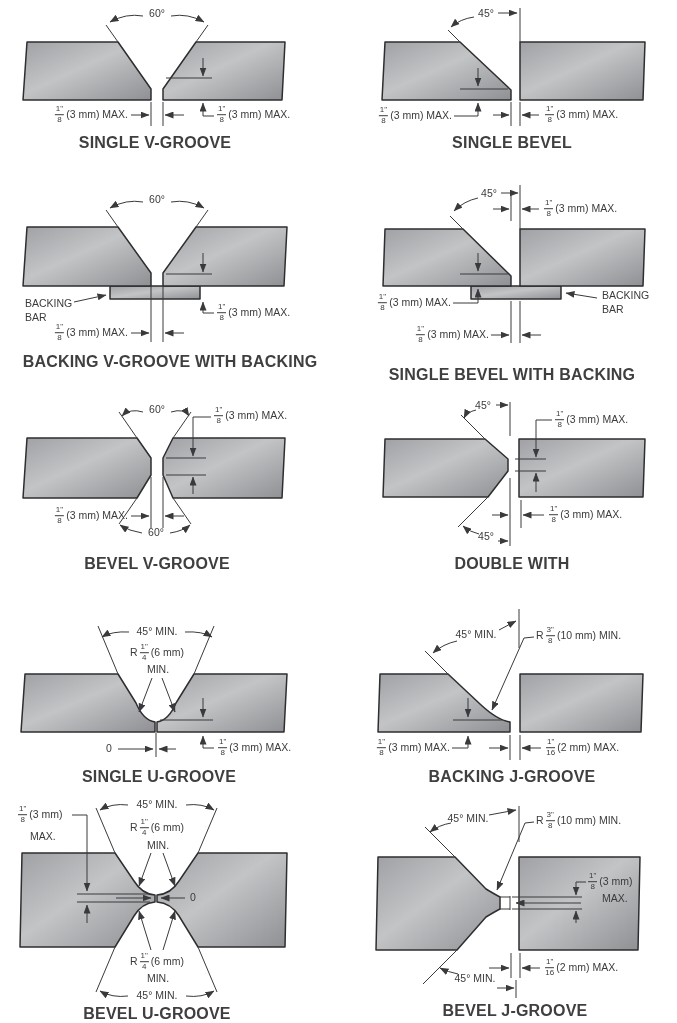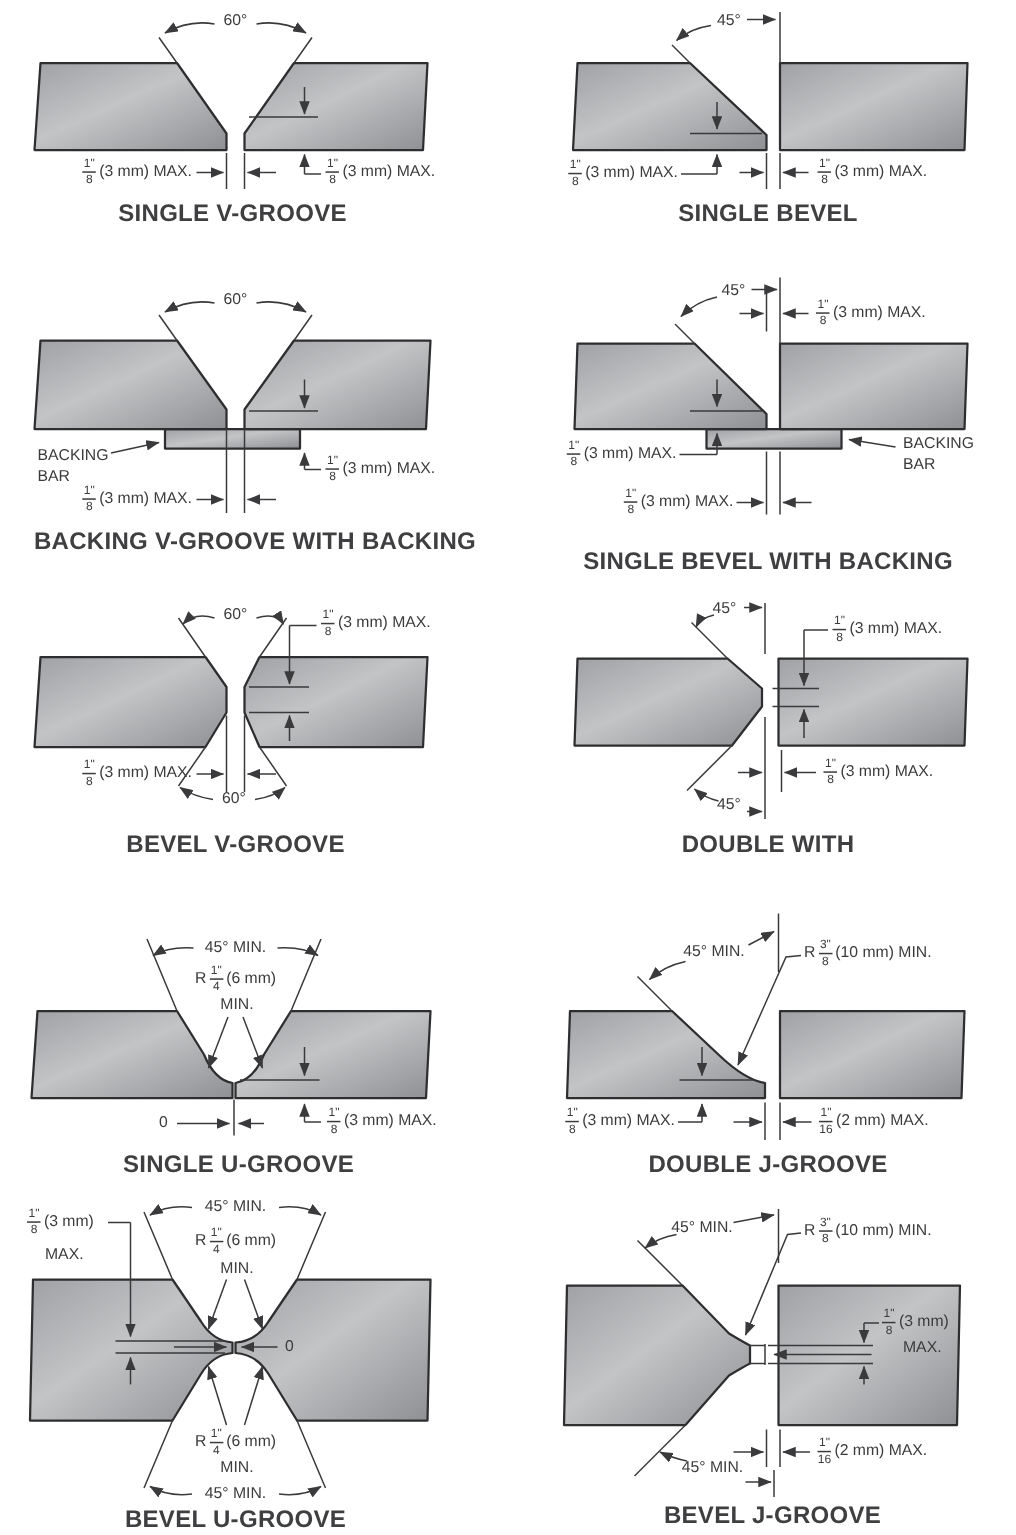--- a/index.html
+++ b/index.html
@@ -352,21 +352,21 @@
         </span>
       <span>(3 mm) MAX.</span>
       </div>
     <div class="lbl anch-l" style="left:206px;top:158px">
       <span class="frac">
           <span class="fn">1"</span>
           <span class="fd">16</span>
         </span>
       <span>(2 mm) MAX.</span>
       </div>
-    <div class="cap" style="left:172px;top:187px">DOUBLE J-GROOVE</div>
+    <div class="cap" style="left:172px;top:187px">BACKING J-GROOVE</div>
   </div>
 
   <div class="cell" style="left:0;top:790px;width:340px;height:233px">
     <svg width="340" height="233">
       <path class="plate" d="M22,63 L115,63 L134,91 Q142,104 155,105 L155,112 Q142,113 134,126 L115,157 L20,157 Z"></path>
       <path class="plate" d="M198,63 L287,63 L285,157 L198,157 L179,126 Q171,113 157,112 L157,105 Q171,104 179,91 Z"></path>
       <path class="dim" d="M115,63 L96,18 M198,63 L217,18"></path>
       <path class="dim" marker-end="url(#ah)" d="M128,15 Q112,13 100,20"></path>
       <path class="dim" marker-end="url(#ah)" d="M186,15 Q202,13 214,20"></path>
       <path class="dim" marker-end="url(#ah)" d="M151,63 L139,96"></path>

